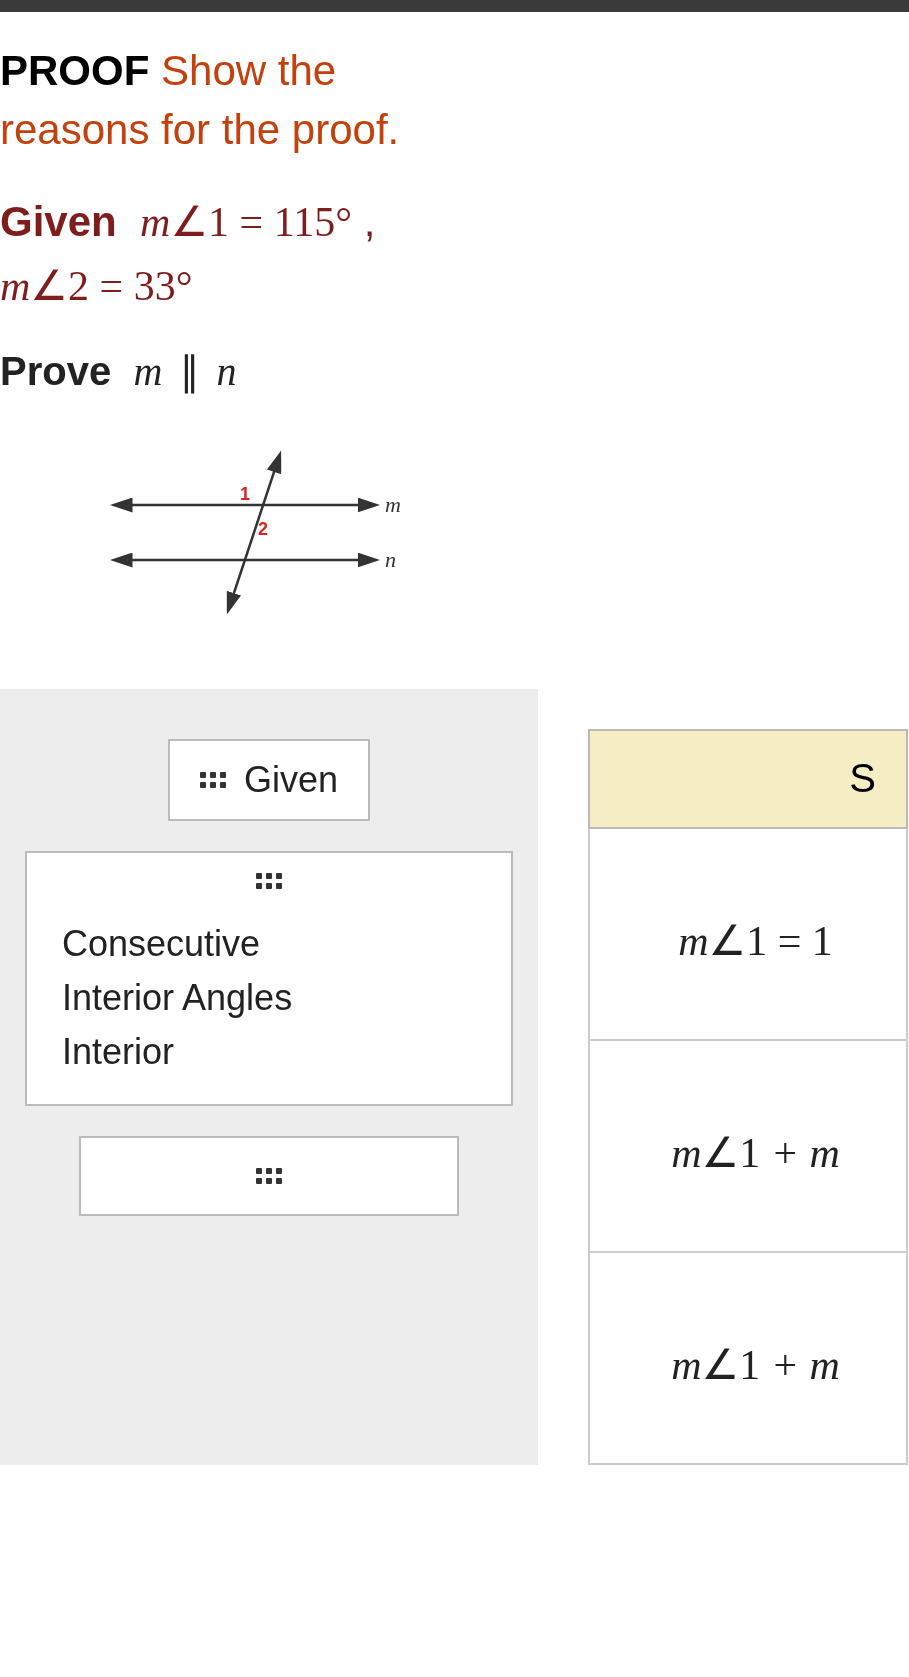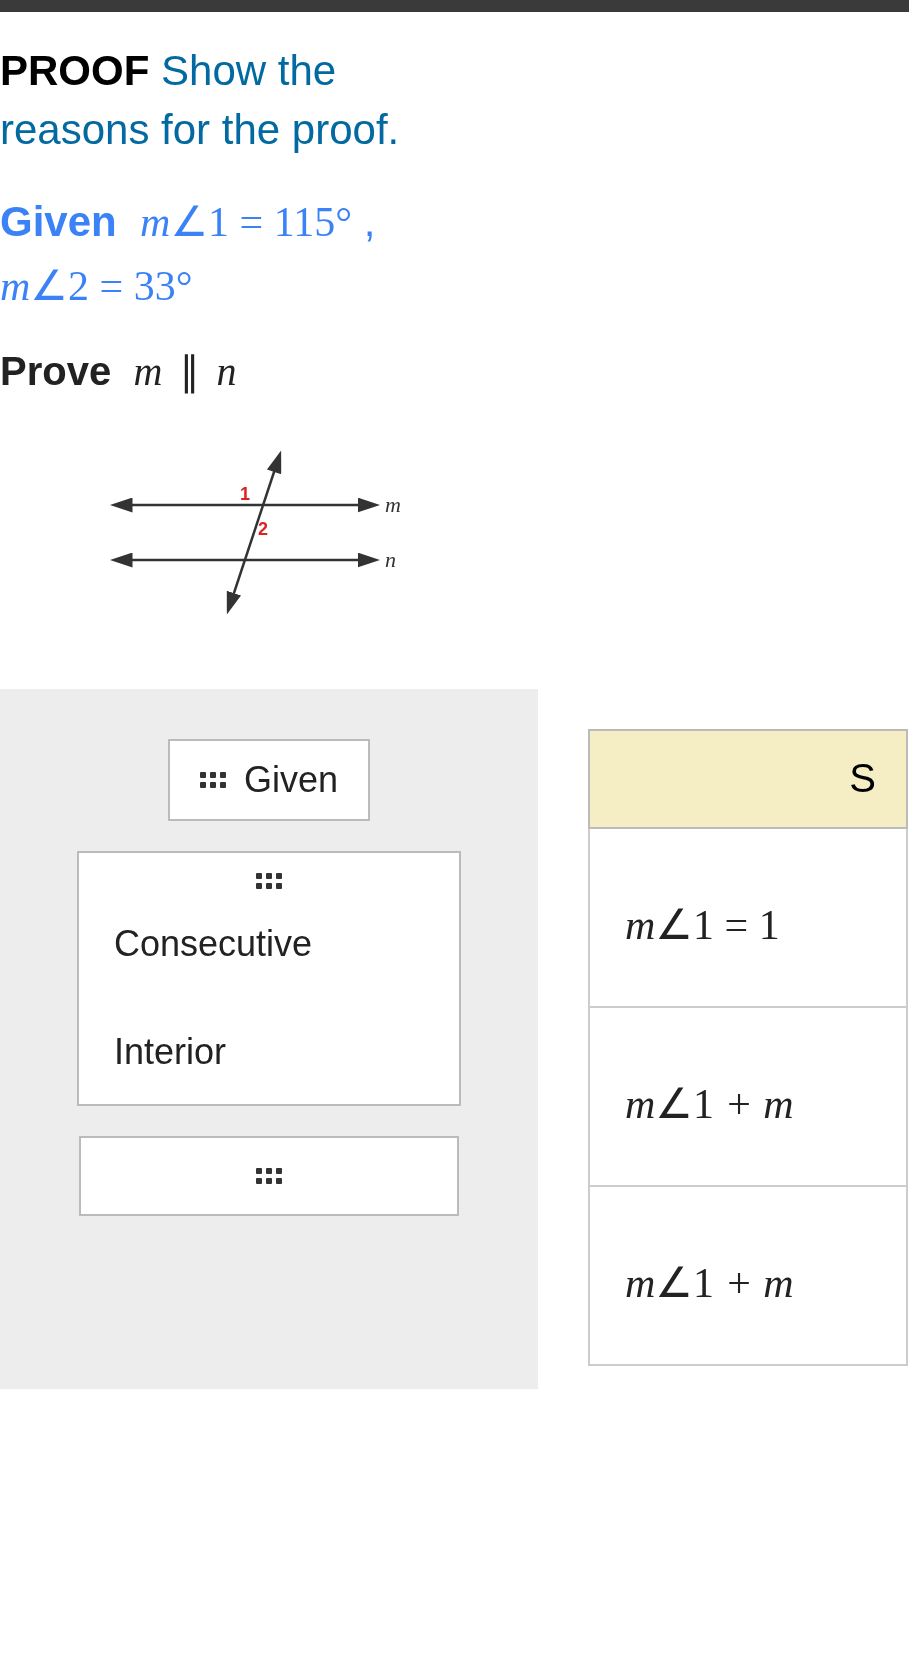--- a/index.html
+++ b/index.html
@@ -26,27 +26,27 @@
     .proof-header {
       font-size: 42px;
       line-height: 1.4;
       margin-bottom: 30px;
     }
     .proof-label {
       color: #000000;
       font-weight: bold;
     }
     .header-text {
-      color: #0369a1;
+      color: #c2410c;
     }
     .given-section {
       font-size: 42px;
       line-height: 1.5;
       margin-bottom: 30px;
-      color: #3b82f6;
+      color: #7f1d1d;
     }
     .given-label, .prove-label {
       font-weight: bold;
     }
     .math {
       font-family: 'Times New Roman', serif;
       font-style: italic;
     }
     .math-upright {
       font-family: 'Times New Roman', serif;
@@ -95,21 +95,21 @@
       align-items: center;
       gap: 18px;
       cursor: move;
       min-width: 180px;
       justify-content: flex-start;
     }
     .drag-item.multiline {
       flex-direction: column;
       align-items: flex-start;
       padding: 20px 35px 25px 35px;
-      width: 384px;
+      width: 488px;
     }
     .drag-item.multiline .drag-handle {
       align-self: center;
       margin-bottom: 10px;
     }
     .drag-item.empty-bottom {
       width: 380px;
       height: 80px;
       justify-content: center;
       padding: 18px 30px;
@@ -144,23 +144,24 @@
       text-align: right;
       height: 98px;
     }
     .proof-table td {
       border: 2px solid #ccc;
       padding: 44px 20px 30px 35px;
       font-size: 42px;
       font-family: 'Times New Roman', serif;
       font-style: italic;
       color: #222;
-      height: 179px;
+      height: 212px;
       white-space: nowrap;
       vertical-align: middle;
+      text-align: center;
     }
     .angle-symbol {
       font-style: normal;
     }
     .multiline-text {
       line-height: 1.5;
       font-size: 36px;
     }
   </style>
 </head>
@@ -232,21 +233,21 @@
         <span class="drag-handle">
           <span></span>
             <span></span>
             <span></span>
             <span></span>
             <span></span>
             <span></span>
         </span>
         <div class="multiline-text">
           <span>Consecutive</span><br>
-          <br>
+          <span>Interior Angles</span><br>
           <span>Interior</span>
         </div>
       </div>
 
       <div class="drag-item empty-bottom">
         <span class="drag-handle">
           <span></span>
             <span></span>
             <span></span>
             <span></span>

